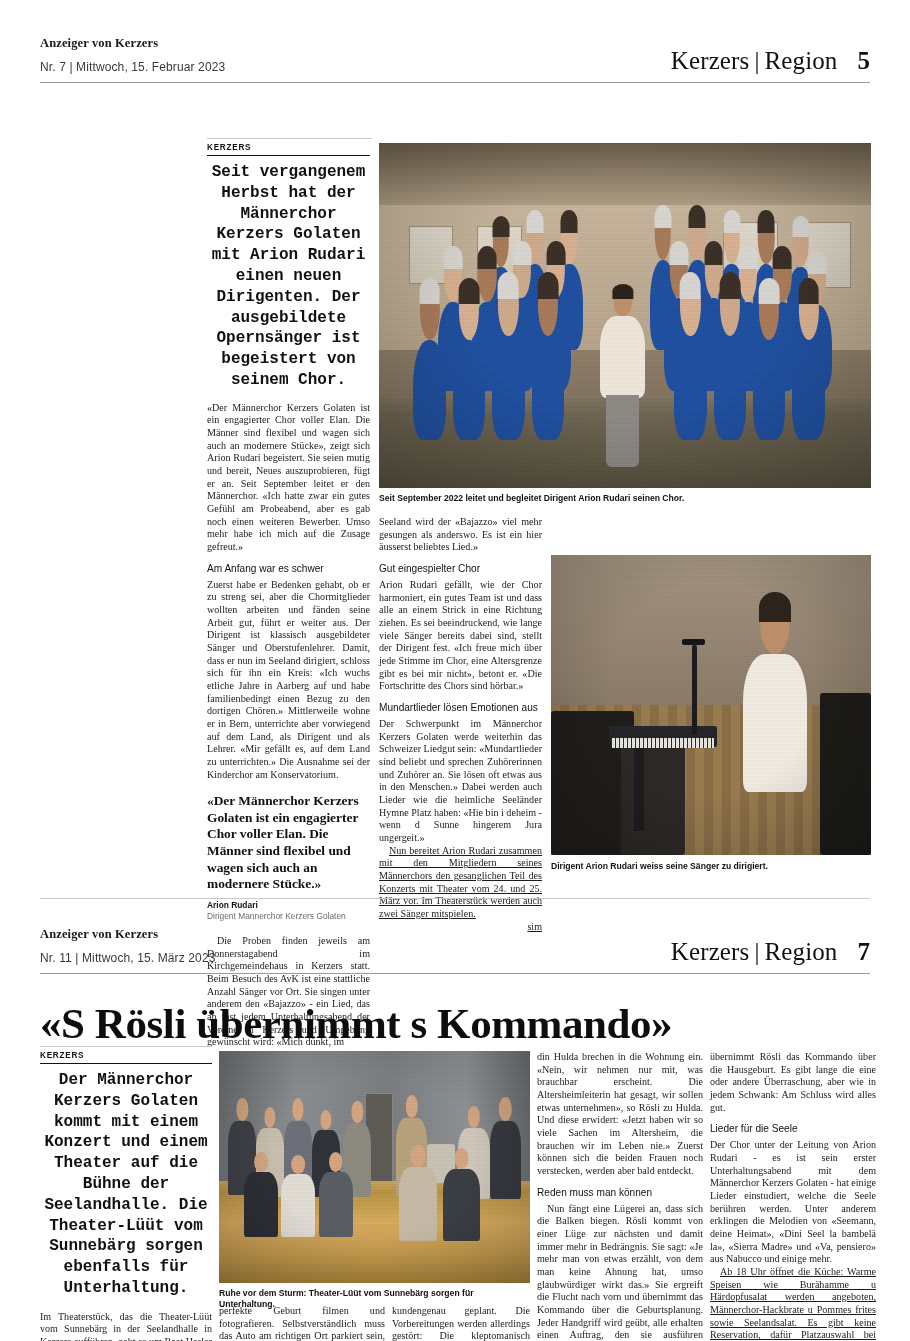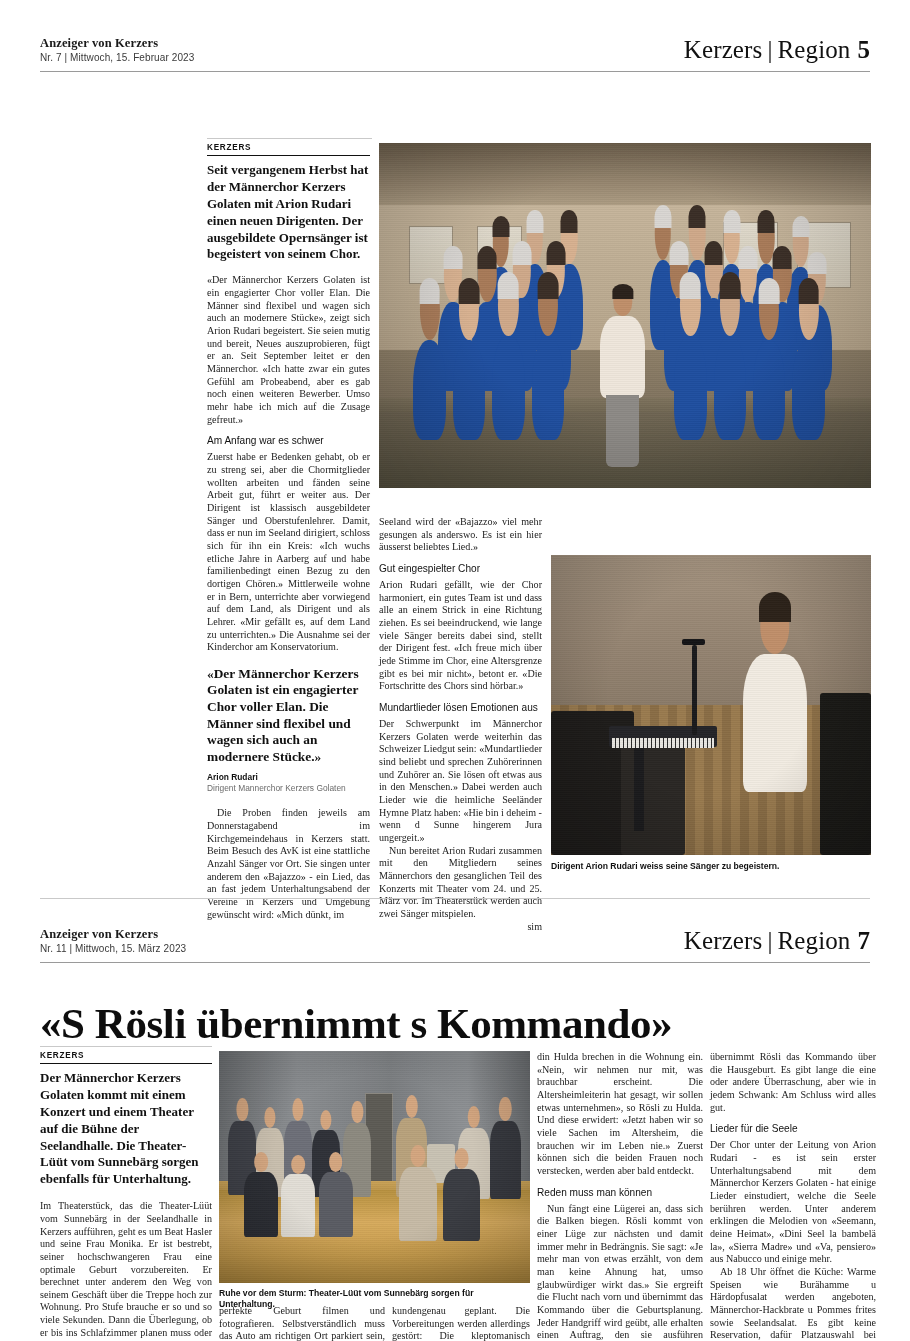--- a/index.html
+++ b/index.html
@@ -25,23 +25,23 @@
   
   .masthead { position:relative; padding:0; }
   .mh-inner { display:flex; align-items:flex-end; justify-content:space-between; }
   .mh-left { line-height:1.25; }
   .mh-title {
     font-family:"Liberation Serif", serif;
     font-weight:bold; font-size:12.5px; letter-spacing:.01em; color:#1a1a1a;
   }
   .mh-sub {
     font-family:"Liberation Sans", sans-serif;
-    font-size:10px; color:#3a3a3a; letter-spacing:.01em; margin-top:0;
-  }
-  .mh-right { display:flex; align-items:baseline; gap:7px; }
+    font-size:12px; color:#3a3a3a; letter-spacing:.01em; margin-top:8px;
+  }
+  .mh-right { display:flex; align-items:baseline; gap:20px; }
   .mh-section {
     font-family:"Liberation Serif", serif;
     font-size:25px; color:#111; letter-spacing:.005em; white-space:nowrap;
   }
   .mh-pipe { margin:0 5px; color:#111; font-weight:300; }
   .mh-page { font-family:"Liberation Serif", serif; font-weight:bold; font-size:25px; color:#111; }
   .rule-thin { border-top:1px solid #9a9a9a; width:100%; }
   .rule-hair { border-top:1px solid #c9c9c9; width:100%; }
 
   
@@ -53,31 +53,31 @@
   .h1-b { font-size:43px; line-height:1.12; }
 
   
   .kicker {
     font-family:"Liberation Sans", sans-serif;
     font-weight:bold; font-size:8.2px; letter-spacing:.09em; color:#111;
     padding-bottom:3px; border-bottom:1.4px solid #111; display:block;
     margin-bottom:6px;
   }
   .lead {
-    font-family:Liberation Serif, serif;
-    font-weight:bold; font-size:13px; line-height:1.30; color:#111;
-    text-align:left;
+    font-family:Liberation Mono, monospace;
+    font-weight:bold; font-size:16px; line-height:1.30; color:#111;
+    text-align:center;
   }
   .body-p {
     font-family:"Liberation Serif", serif;
     font-size:10.1px; line-height:1.255; color:#1b1b1b;
     text-align:justify; margin:0;
     hyphens:auto; -webkit-hyphens:auto;
   }
-  .body-p + .body-p { text-indent:10px; }
+  .body-p + .body-p { text-indent:10px;text-decoration:underline; }
   .subhead {
     font-family:"Liberation Sans", sans-serif;
     font-weight:normal; font-size:10.1px; line-height:1.2; color:#111;
     margin:9px 0 4px 0;
   }
   .signoff { text-align:right; display:block; }
 
   
   .pq {
     font-family:"Liberation Serif", serif;
@@ -323,37 +323,38 @@
       <div class="singer gray hairk" style="left:68%; top:56%; width:6.6%; height:30%;"></div>
       <div class="singer dark hairw" style="left:76%; top:57%; width:6.6%; height:29%;"></div>
       <div class="singer pale hairk" style="left:84%; top:57%; width:6.6%; height:29%;"></div>
 
       <div class="conductor" style="left:45%; top:50%; width:9%; height:24%;"></div>
       <div class="cond-legs" style="left:46.2%; top:73%; width:6.6%; height:21%;"></div>
 
       <div class="grain"></div>
       <div class="vign"></div>
     </div>
+    <div class="caption" style="position:absolute; left:379px; top:489px; width:492px;">Seit September 2022 leitet und begleitet Dirigent Arion Rudari seinen Chor.</div>
 
     <div class="photo ph-keys" style="position:absolute; left:551px; top:555px; width:320px; height:300px;">
       <div class="backwall"></div>
       <div class="woodwall"></div>
       <div class="darkmass" style="left:0%;  top:52%; width:26%; height:48%; background:#1e1c1a;"></div>
       <div class="darkmass" style="left:22%; top:60%; width:20%; height:40%; background:#2a2724;"></div>
       <div class="kbstand" style="left:26%; top:62%; width:3%; height:30%;"></div>
       <div class="kb" style="left:18%; top:57%; width:34%; height:7%;"></div>
       <div class="kb-keys" style="left:19%; top:61%; width:32%; height:3.4%;"></div>
       <div class="mic" style="left:44%; top:30%; width:1.6%; height:30%;"></div>
       <div class="mic" style="left:41%; top:28%; width:7%; height:2%; background:#141416;"></div>
       <div class="person" style="left:60%; top:33%; width:20%; height:46%;"></div>
       <div class="darkmass" style="left:84%; top:46%; width:16%; height:54%; background:#1a1916;"></div>
       <div class="grain"></div>
       <div class="vign"></div>
     </div>
-    <div class="caption" style="position:absolute; left:551px; top:857px; width:320px;">Dirigent Arion Rudari weiss seine Sänger zu begeistern.</div>
+    <div class="caption" style="position:absolute; left:551px; top:857px; width:320px;">Dirigent Arion Rudari weiss seine Sänger zu dirigiert.</div>
 
     <div class="rule-hair" style="position:absolute; left:40px; top:898px; width:830px;"></div>
   </div>
 
   <div class="article-two">
 
     <div class="masthead" style="position:absolute; left:40px; top:22px; width:830px;">
       <div class="mh-inner">
         <div class="mh-left">
           <div class="mh-title">Anzeiger von Kerzers</div>

